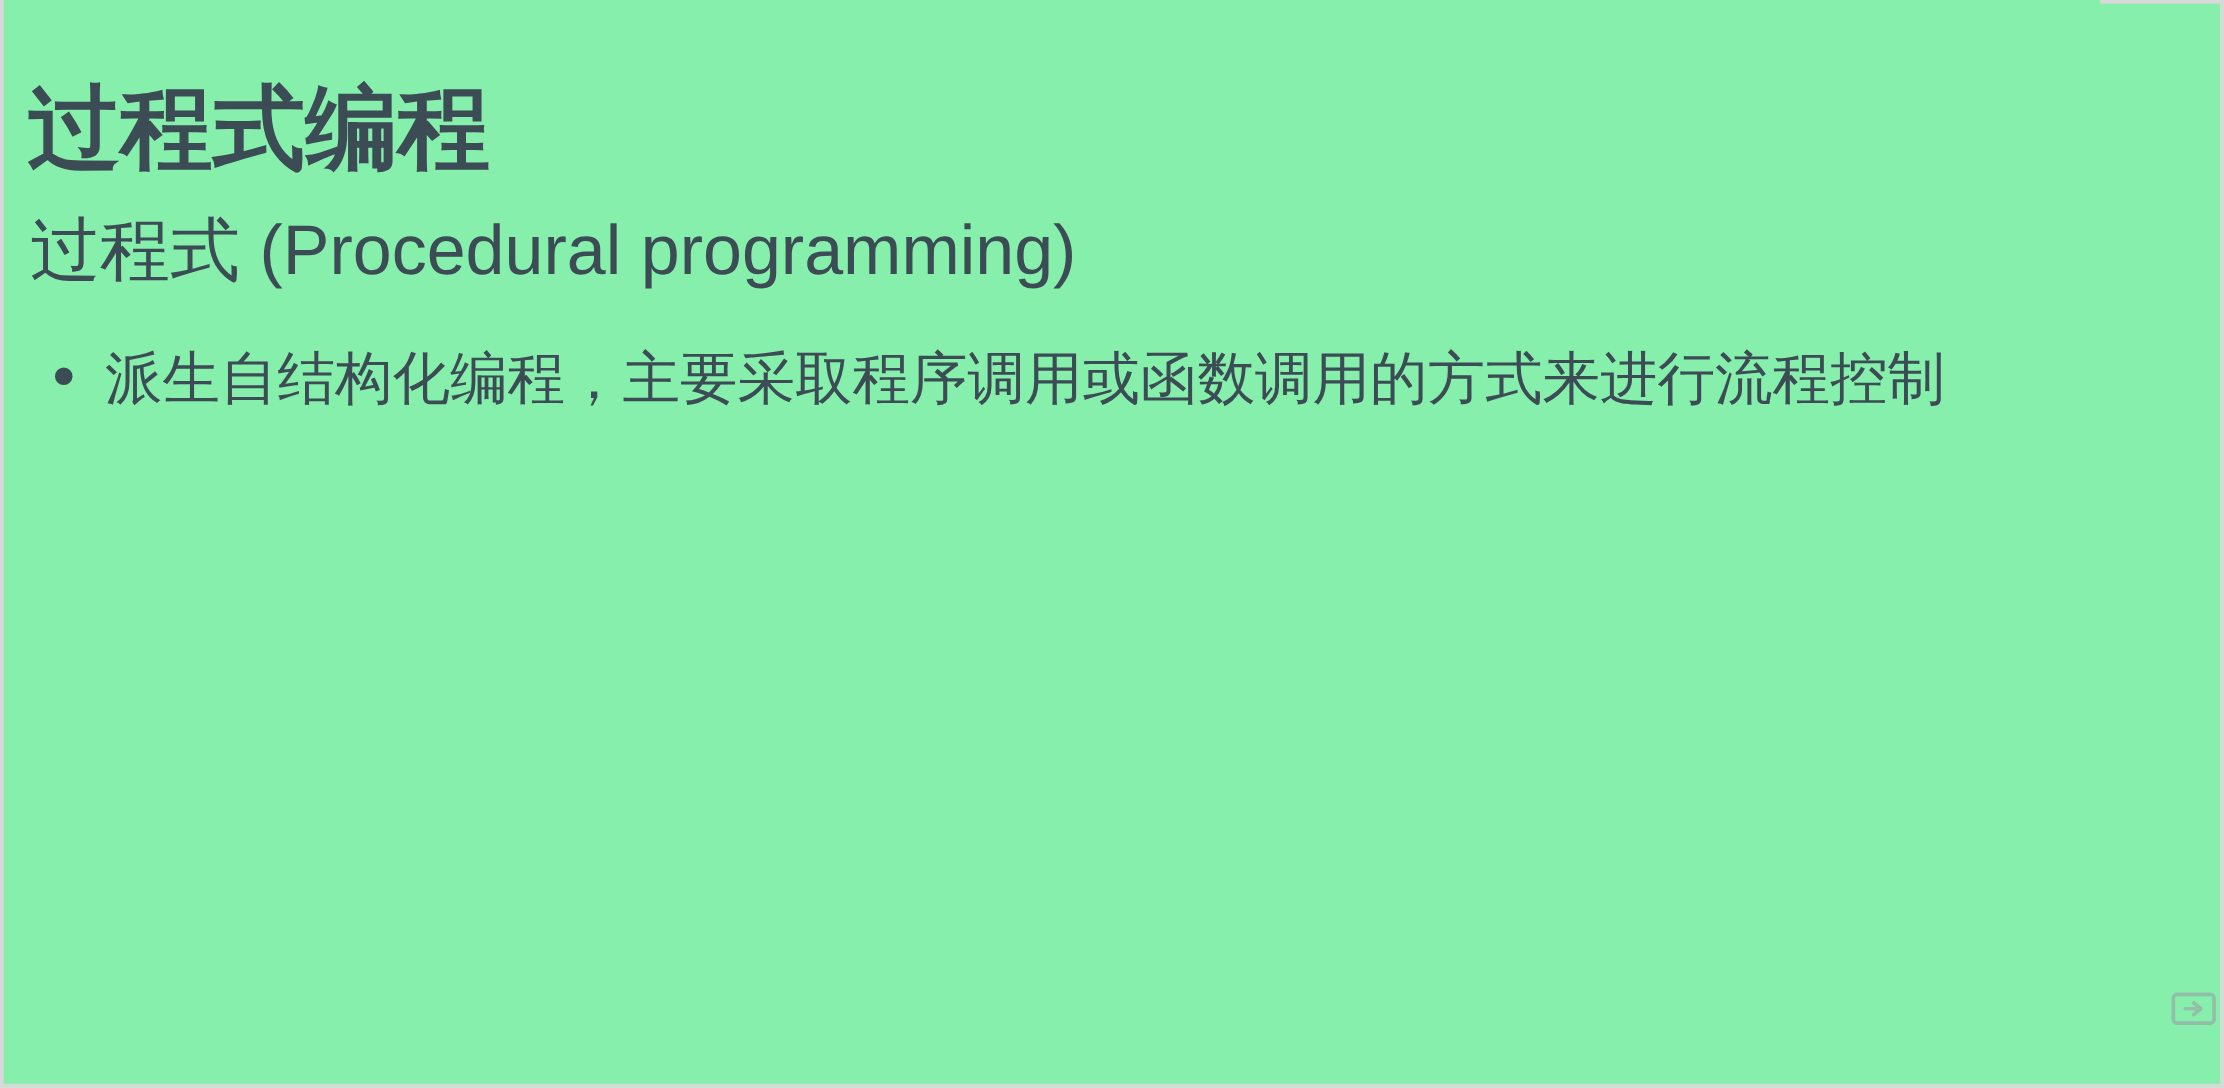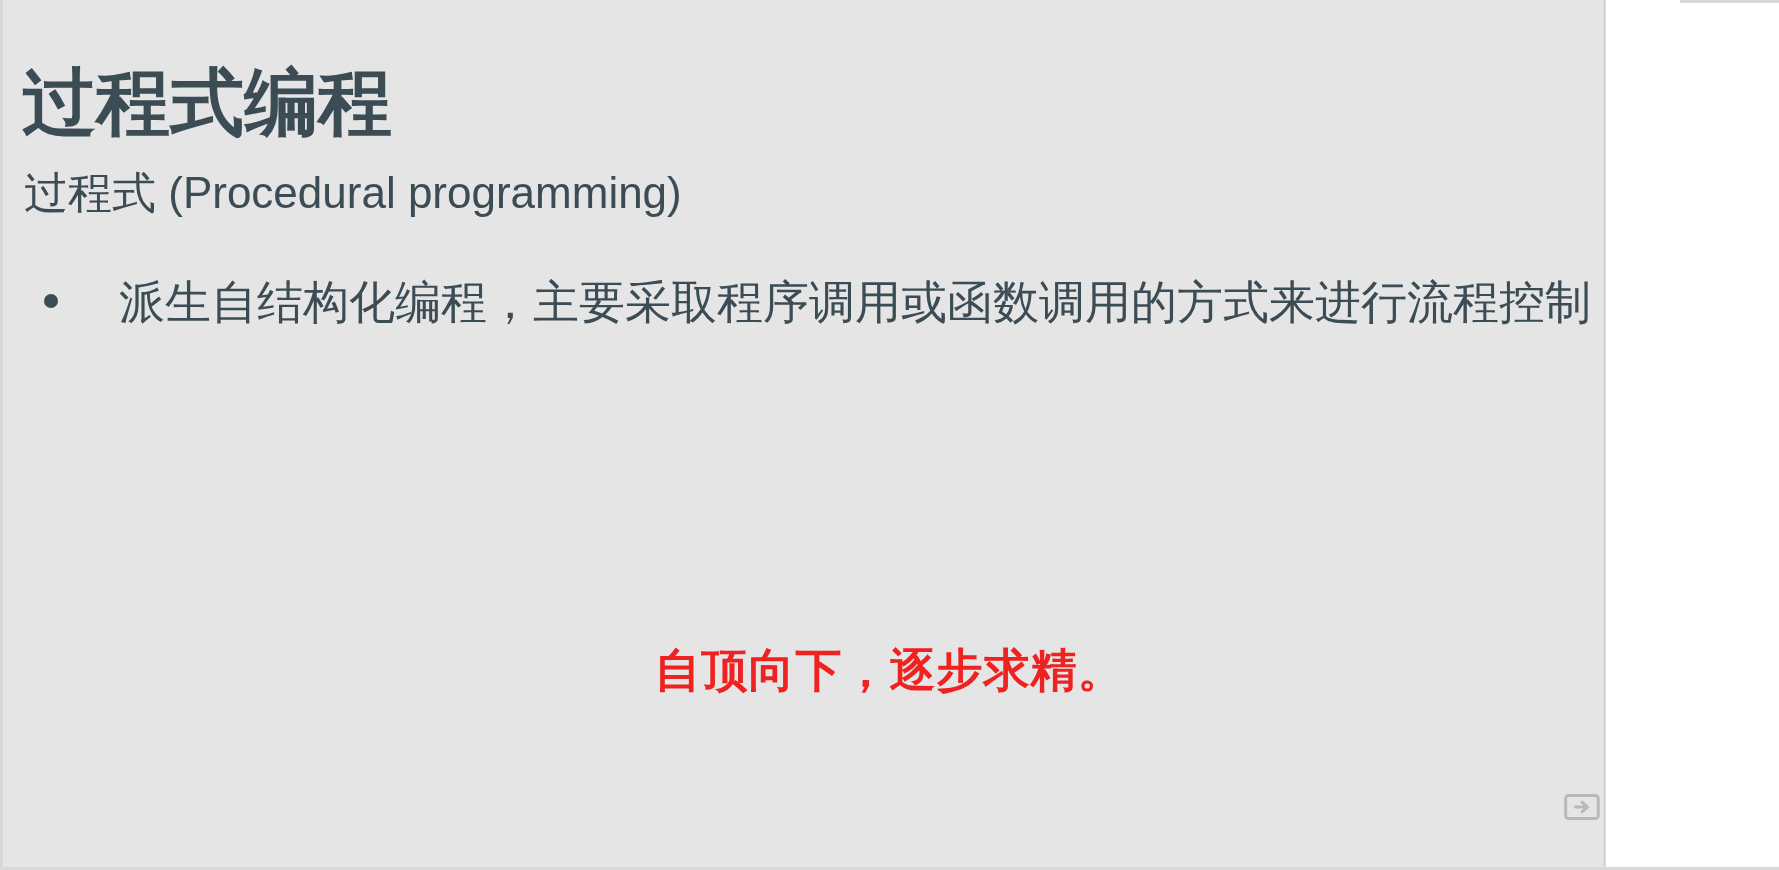--- a/index.html
+++ b/index.html
@@ -12,23 +12,23 @@
     background: #ffffff;
     font-family: "Liberation Sans", "DejaVu Sans", sans-serif;
     overflow: hidden;
     position: relative;
   }
 
   .slide {
     position: absolute;
     left: 0;
     top: 0;
-    width: 1606px;
+    width: 1779px;
     height: 870px;
-    background: #e5e5e5;
+    background: #86efac;
     box-sizing: border-box;
     padding: 0;
   }
 
   
   .edge-left, .edge-right, .edge-bottom, .edge-top {
     position: absolute;
     background: #d8d8d8;
   }
   .edge-left  { left: 0;  top: 0;  width: 3px;  height: 870px; }
@@ -45,21 +45,21 @@
     color: #3c4c55;
     letter-spacing: 0px;
     line-height: 1.15;
     white-space: nowrap;
   }
 
   .subtitle {
     position: absolute;
     left: 24px;
     top: 165px;
-    font-size: 44px;
+    font-size: 56px;
     color: #3c4c55;
     line-height: 1.25;
     white-space: nowrap;
   }
 
   .bullets {
     position: absolute;
     left: 24px;
     top: 272px;
     width: 1730px;
@@ -82,21 +82,20 @@
     left: 20px;
     top: 22px;
     width: 14px;
     height: 14px;
     border-radius: 50%;
     background: #3c4c55;
   }
 
   .bullets li .txt {
     display: block;
-    margin-left: 35px;
   }
 
   .highlight {
     position: absolute;
     left: 0;
     top: 640px;
     width: 1779px;
     text-align: center;
     font-size: 46px;
     font-weight: bold;
@@ -127,21 +126,20 @@
 
   <div class="subtitle">过程式 (Procedural programming)</div>
 
   <ul class="bullets">
     <li>
       <span class="dot"></span>
       <span class="txt">派生自结构化编程，主要采取程序调用或函数调用的方式来进行流程控制</span>
     </li>
   </ul>
 
-  <div class="highlight">自顶向下，逐步求精。</div>
 
   <div class="corner-icon">
     <svg viewBox="0 0 48 48" width="46" height="46" aria-hidden="true">
       <rect x="8" y="12" width="34" height="24" rx="3" fill="none" stroke="#9aa3a8" stroke-width="3"></rect>
       <path d="M18 24 h12 M25 19 l6 5 -6 5" fill="none" stroke="#9aa3a8" stroke-width="3" stroke-linecap="round" stroke-linejoin="round"></path>
     </svg>
   </div>
 
 </div>
 

